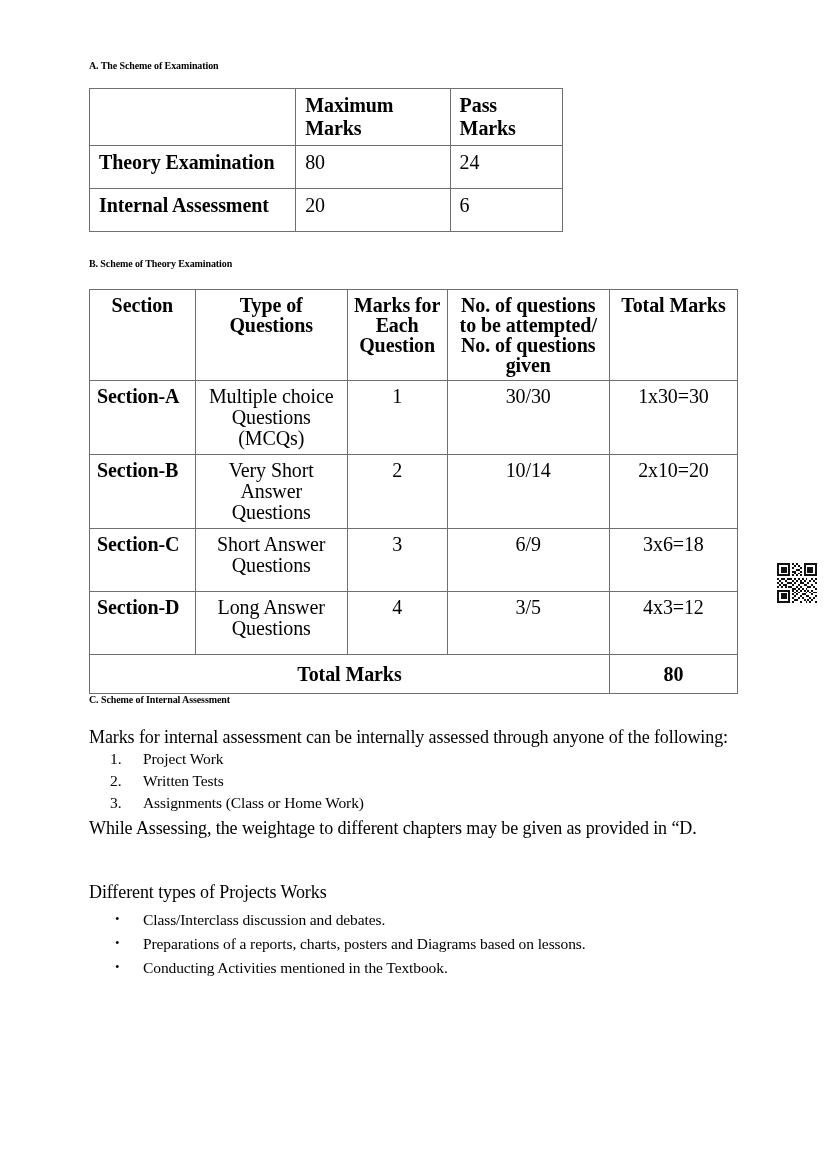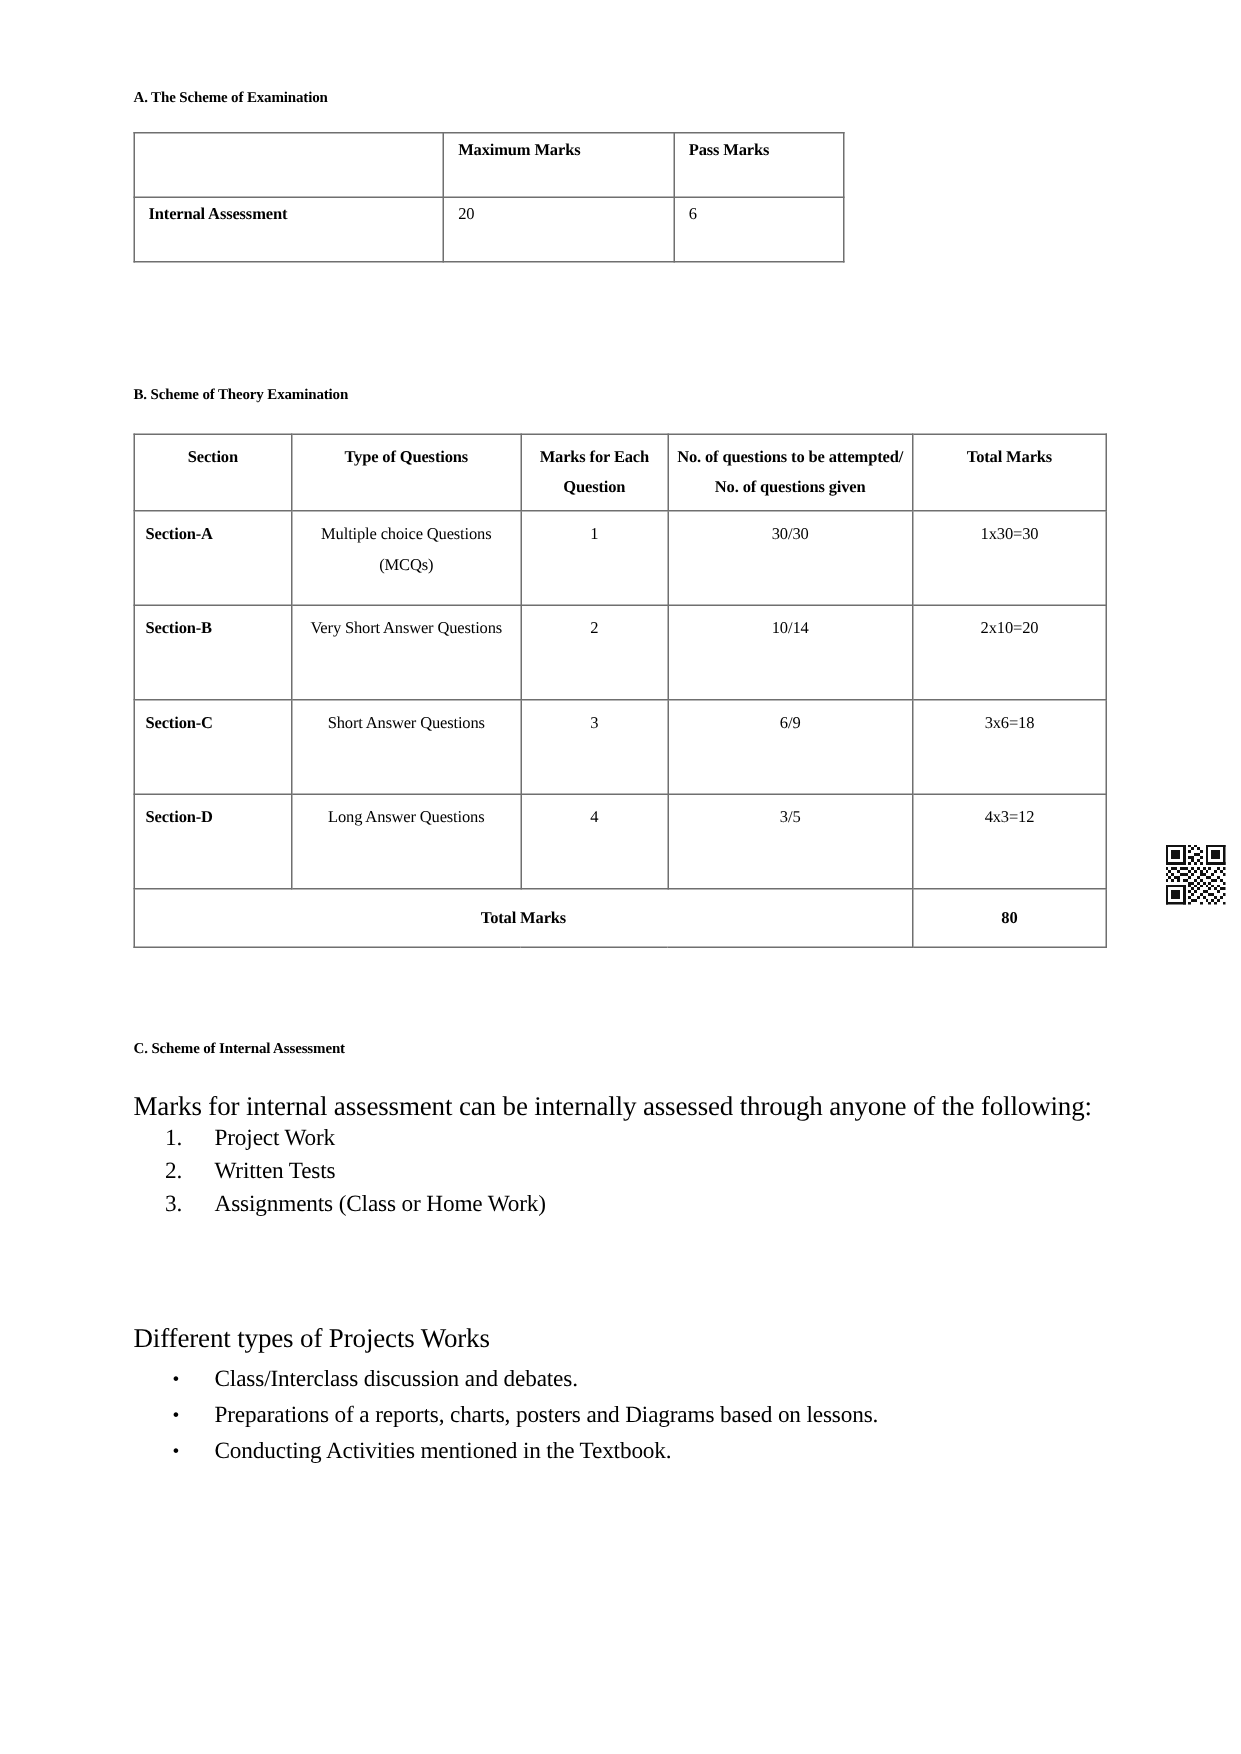--- a/index.html
+++ b/index.html
@@ -35,21 +35,21 @@
     position: absolute;
     font-size: 18px;
     line-height: 20px;
     letter-spacing: -0.1px;
   }
 
   
   table.doc-table {
     position: absolute;
     border-collapse: collapse;
-    font-size: 11px;
+    font-size: 20px;
     letter-spacing: -0.1px;
   }
   table.doc-table td,
   table.doc-table th {
     border: 1px solid #6f6f6f;
     padding: 0;
     vertical-align: top;
     font-weight: normal;
   }
 
@@ -130,20 +130,25 @@
   <table class="doc-table" id="table-a">
     <thead>
       <tr>
         <td class="col-label"></td>
         <td class="col-max">Maximum Marks</td>
         <td class="col-pass">Pass Marks</td>
       </tr>
     </thead>
     <tbody>
       <tr>
+        <td class="col-label">Theory Examination</td>
+        <td class="col-max">80</td>
+        <td class="col-pass">24</td>
+      </tr>
+      <tr>
         <td class="col-label">Internal Assessment</td>
         <td class="col-max">20</td>
         <td class="col-pass">6</td>
       </tr>
     </tbody>
   </table>
 
   <div class="heading" style="left:89px; top:258px;">B. Scheme of Theory Examination</div>
 
   <table class="doc-table" id="table-b">
@@ -206,20 +211,21 @@
     <li>
       <span class="marker">2.</span>
       <span>Written Tests</span>
     </li>
     <li>
       <span class="marker">3.</span>
       <span>Assignments (Class or Home Work)</span>
     </li>
   </ul>
 
+  <div class="para" style="left:89px; top:818px;">While Assessing, the weightage to different chapters may be given as provided in “D.</div>
 
   <div class="para" style="left:89px; top:882px;">Different types of Projects Works</div>
 
   <ul class="bul-list" style="left:89px; top:908px; line-height:24px;">
     <li>
       <span class="marker">•</span>
       <span>Class/Interclass discussion and debates.</span>
     </li>
     <li>
       <span class="marker">•</span>

